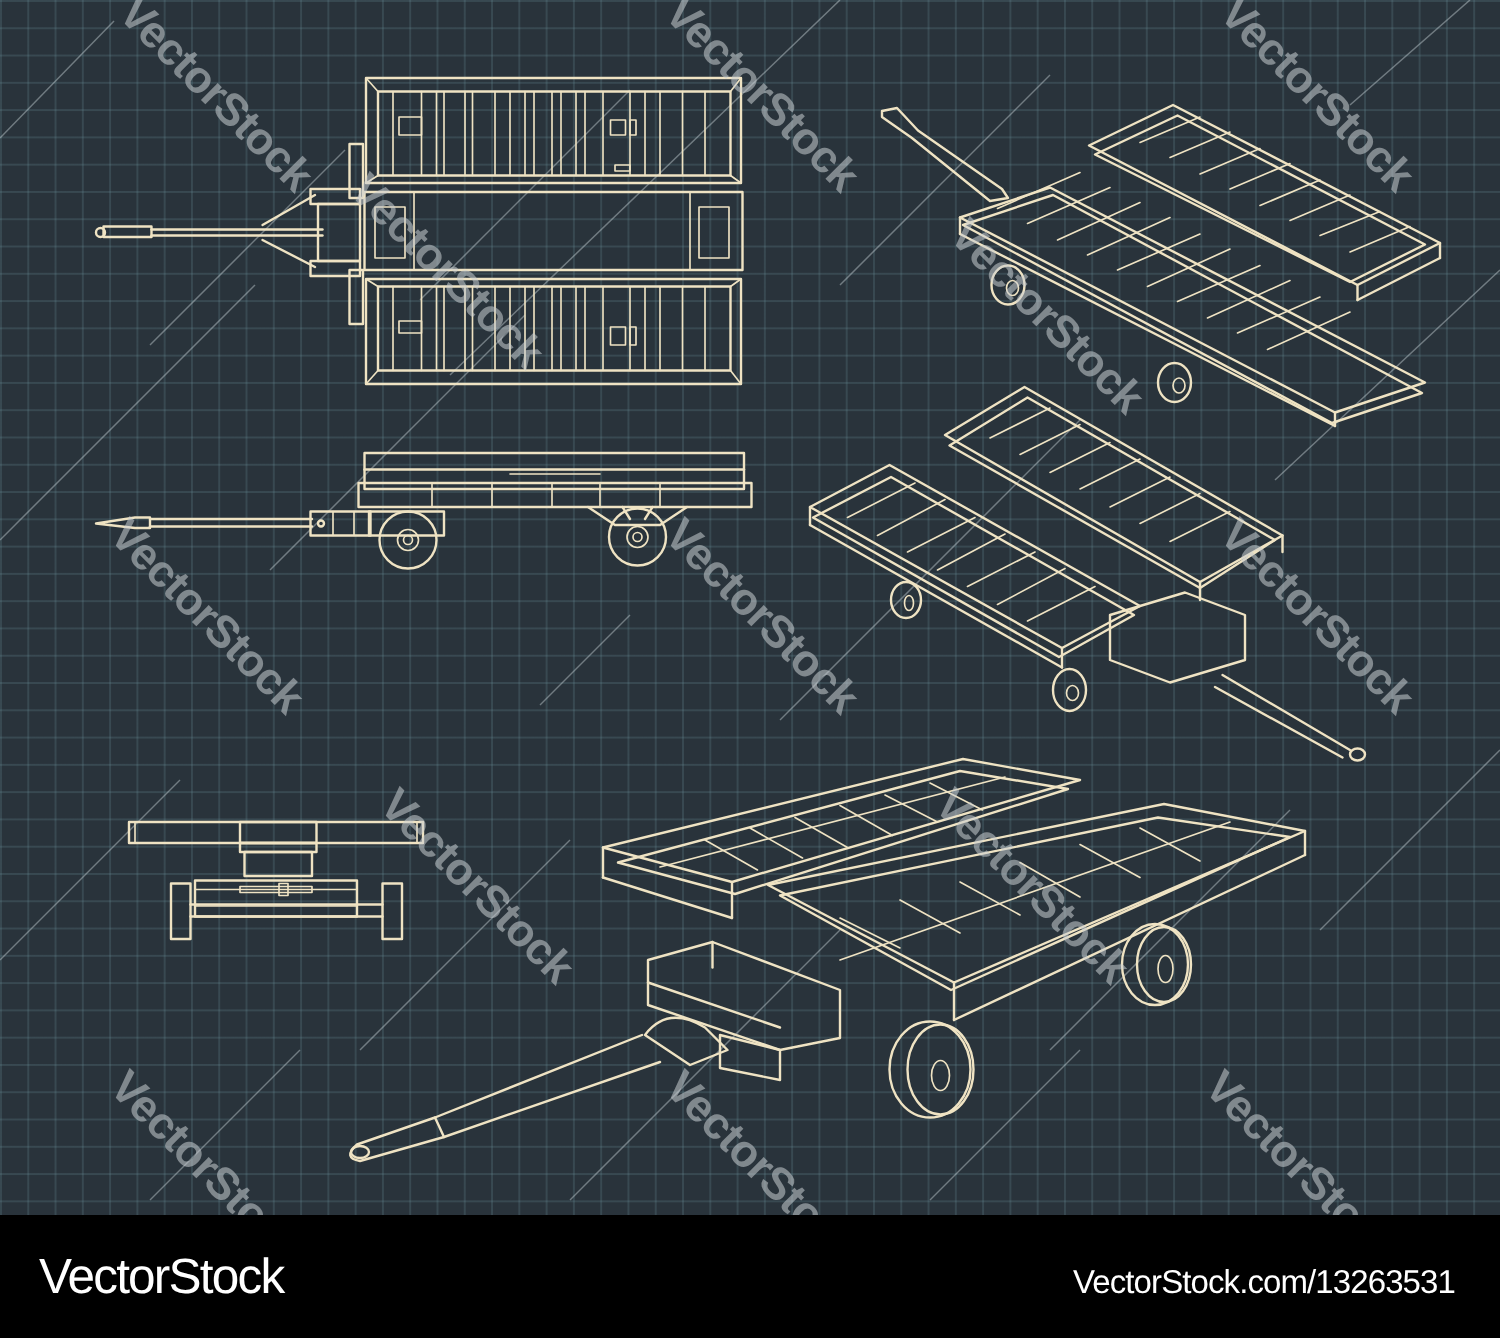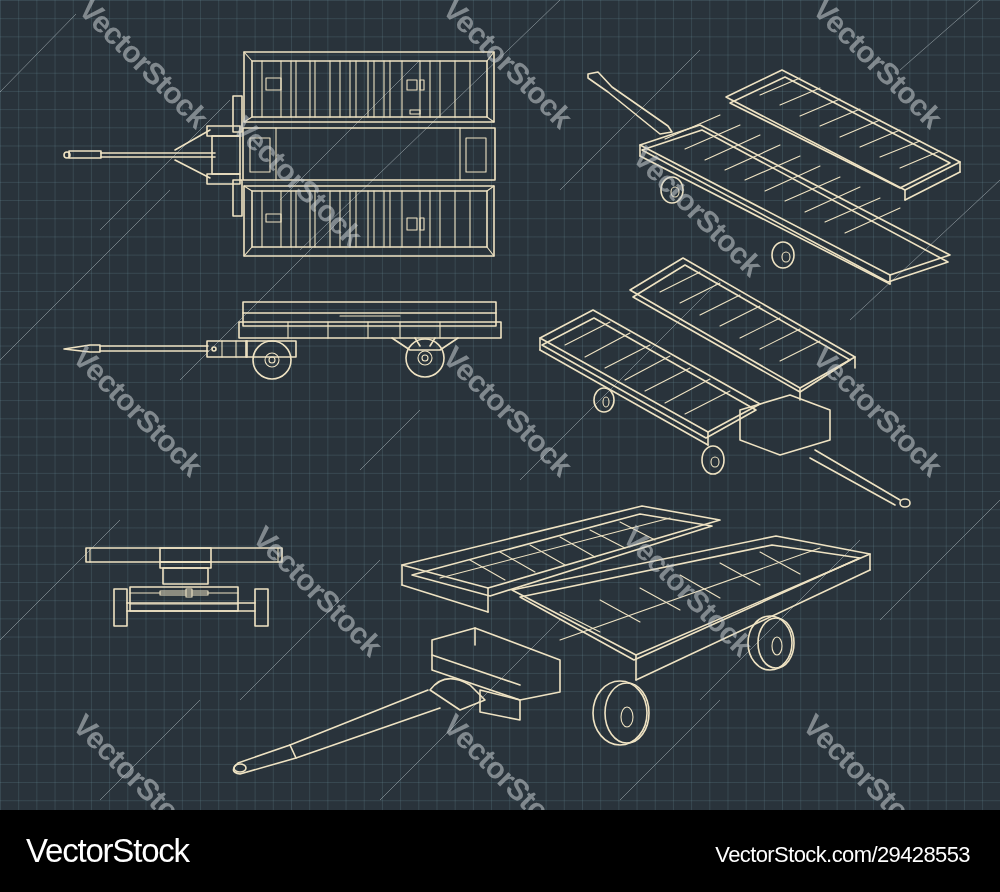--- a/index.html
+++ b/index.html
@@ -312,14 +312,14 @@
   <div class="wm" style="left:830px; top:340px;">VectorStock</div>
   <div class="wm" style="left:270px; top:520px;">VectorStock</div>
   <div class="wm" style="left:640px; top:520px;">VectorStock</div>
   <div class="wm" style="left:90px; top:708px;">VectorStock</div>
   <div class="wm" style="left:460px; top:708px;">VectorStock</div>
   <div class="wm" style="left:820px; top:708px;">VectorStock</div>
 </div>
 
 <div id="footer">
   <div class="brand">VectorStock</div>
-  <div class="ref">VectorStock.com/29428553</div>
+  <div class="ref">VectorStock.com/13263531</div>
 </div>
 
 </body></html>

